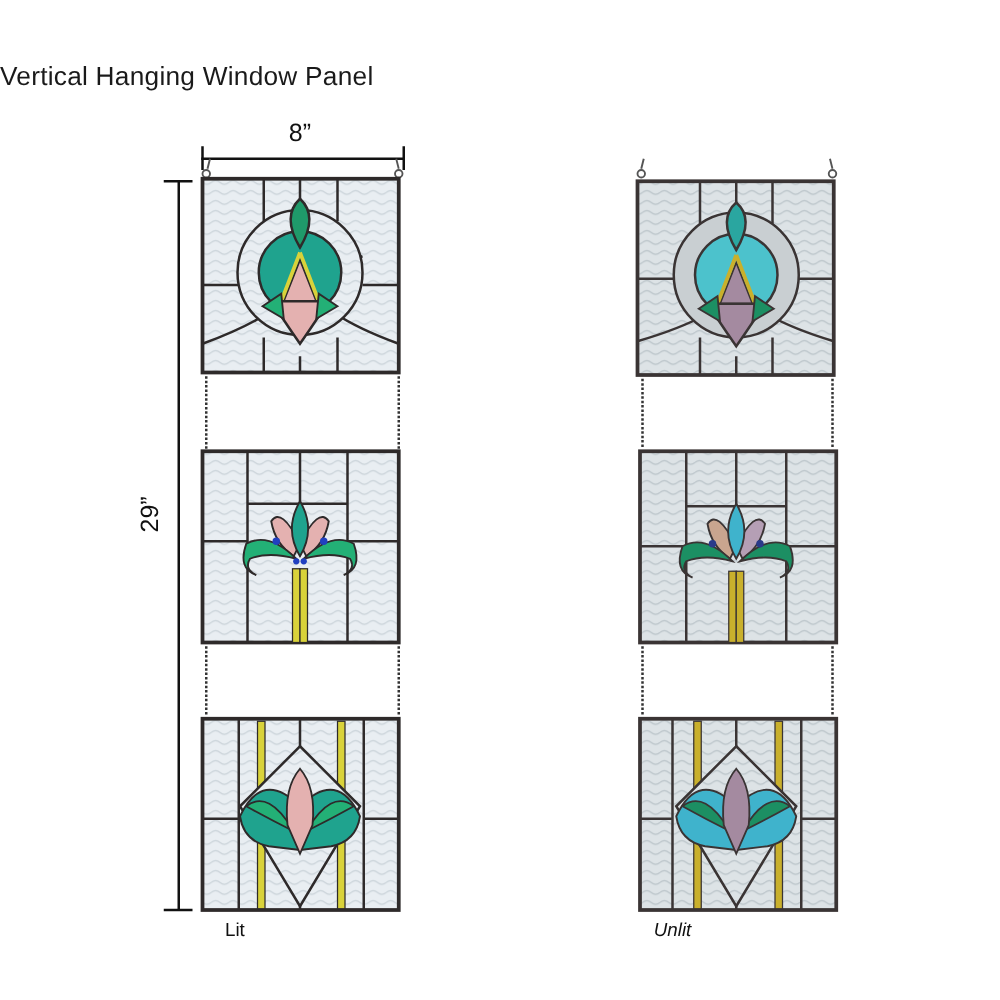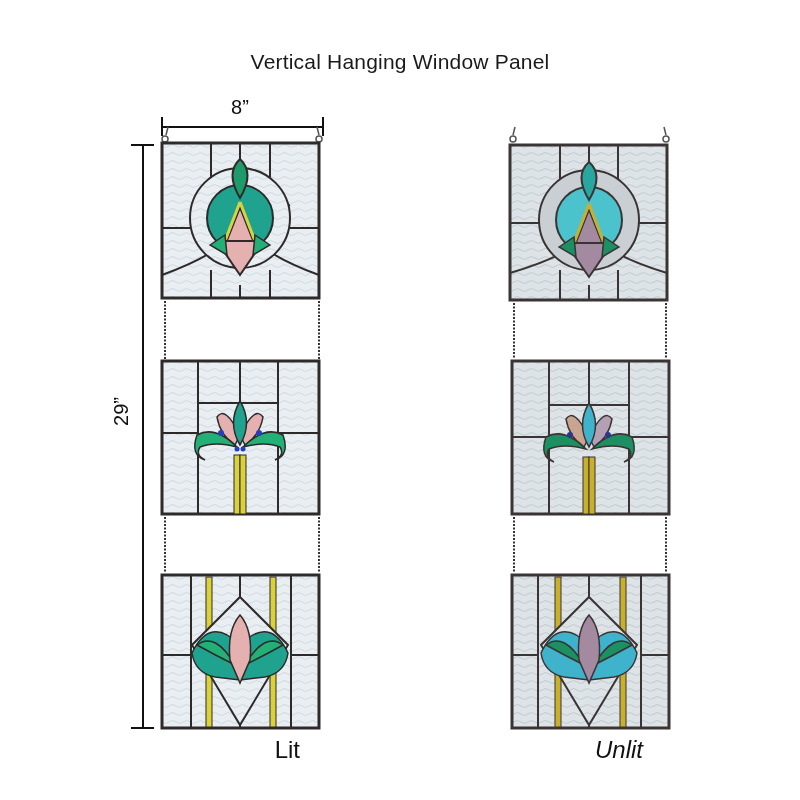--- a/index.html
+++ b/index.html
@@ -1,29 +1,29 @@
 <!DOCTYPE html>
 <html><head>
 <meta charset="utf-8">
 <style>
   html, body { margin:0; padding:0; background:#ffffff; }
   body { width:800px; height:800px; position:relative; overflow:hidden;
          font-family:"Liberation Sans","DejaVu Sans",sans-serif; color:#111; }
-  .title { position:absolute; left:0; width:800px; top:50px; text-align:center;
+  .title { position:absolute; left:0; width:800px; top:50px; text-align:left;
            font-size:21px; color:#1a1a1a; letter-spacing:0.2px; }
   .dim-w-label { position:absolute; left:222px; top:96px; width:36px; text-align:center; font-size:20px; }
   .dim-w-line { position:absolute; left:161px; top:126px; width:163px; height:2px; background:#111; }
   .dim-w-capL, .dim-w-capR { position:absolute; top:117px; width:2px; height:19px; background:#111; }
   .dim-w-capL { left:161px; } .dim-w-capR { left:322px; }
   .dim-h-line { position:absolute; left:142px; top:145px; width:2px; height:583px; background:#111; }
   .dim-h-capT, .dim-h-capB { position:absolute; left:131px; width:23px; height:2px; background:#111; }
   .dim-h-capT { top:144px; } .dim-h-capB { top:727px; }
   .dim-h-label { position:absolute; left:96px; top:400px; width:50px; text-align:center; font-size:20px;
                  transform:rotate(-90deg); transform-origin:center center; }
-  .caption { position:absolute; top:736px; font-size:24px; text-align:right; width:120px; }
+  .caption { position:absolute; top:736px; font-size:15px; text-align:left; width:120px; }
   .cap-lit { left:180px; } .cap-unlit { left:523px;font-style:italic; }
   svg.stack { position:absolute; }
 </style>
 </head>
 <body>
 
 <div class="title">Vertical Hanging Window Panel</div>
 
 <div class="dim-w-label">8”</div>
 <div class="dim-w-line"></div>

